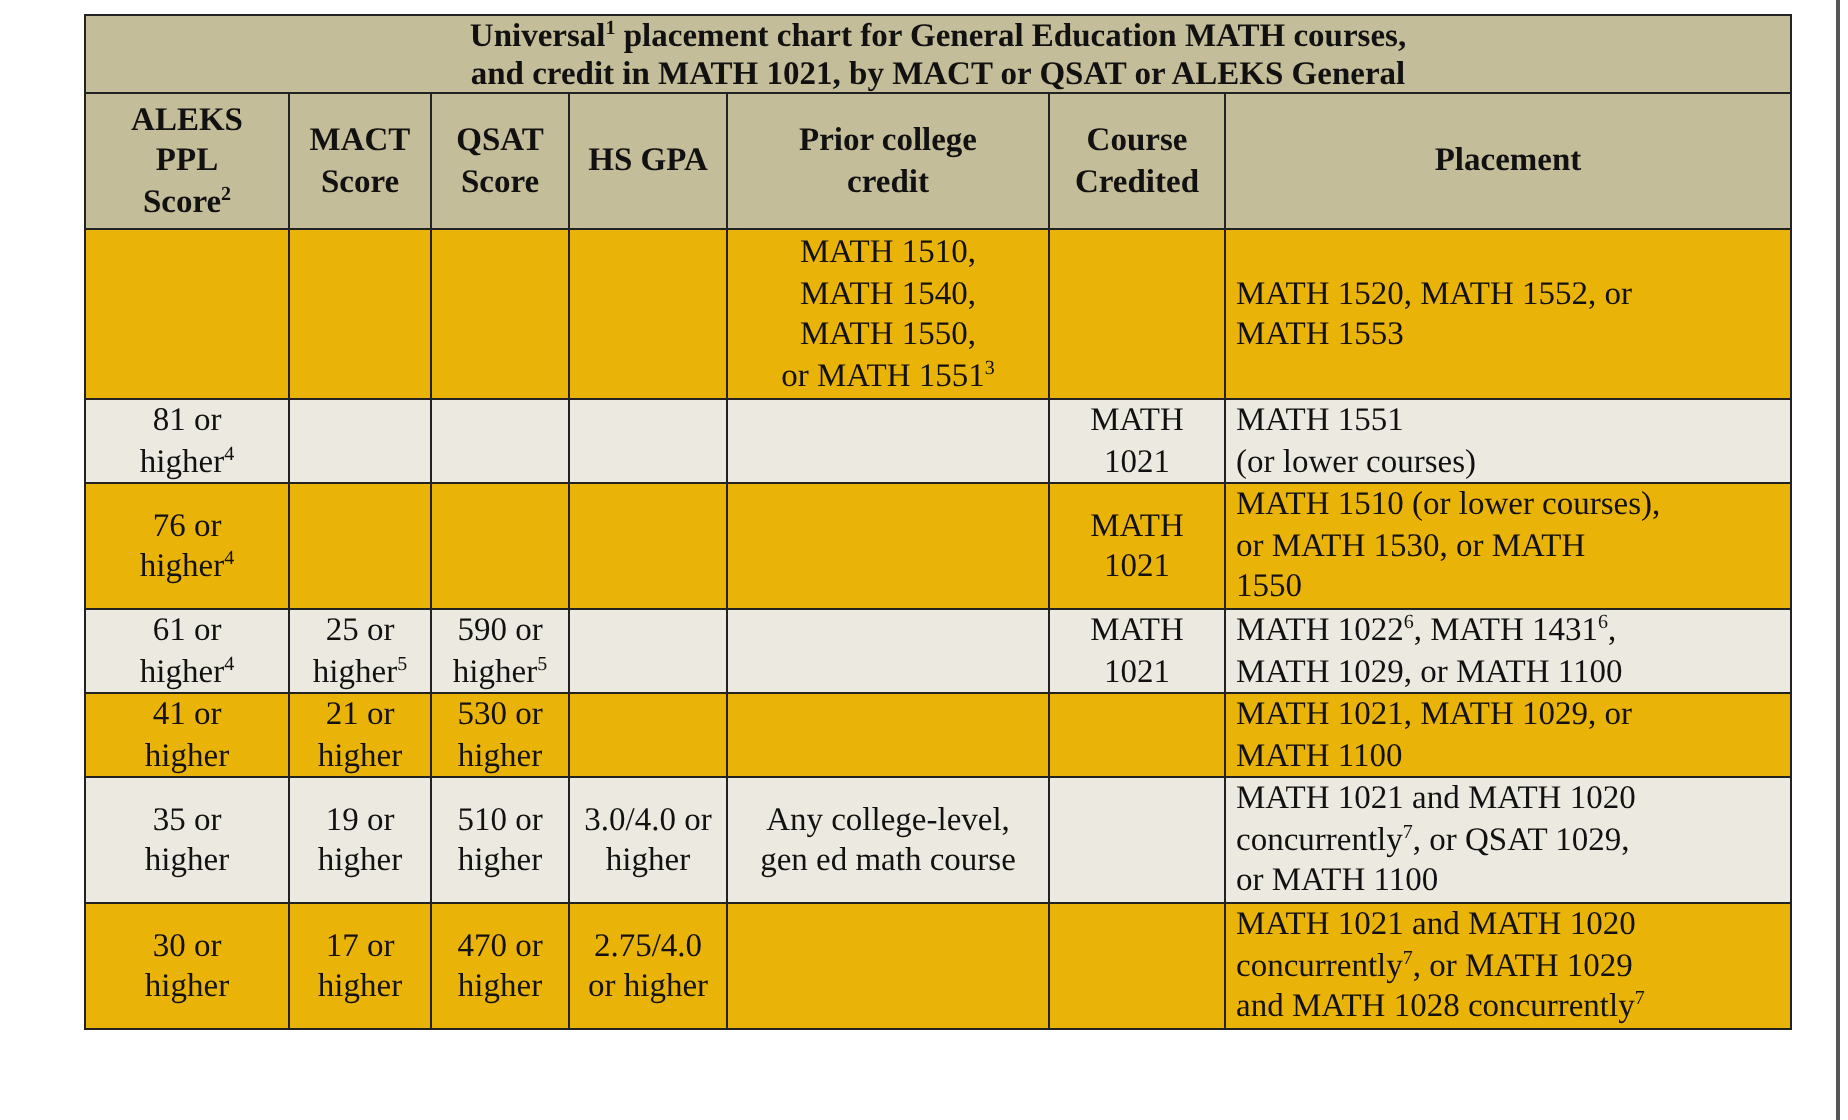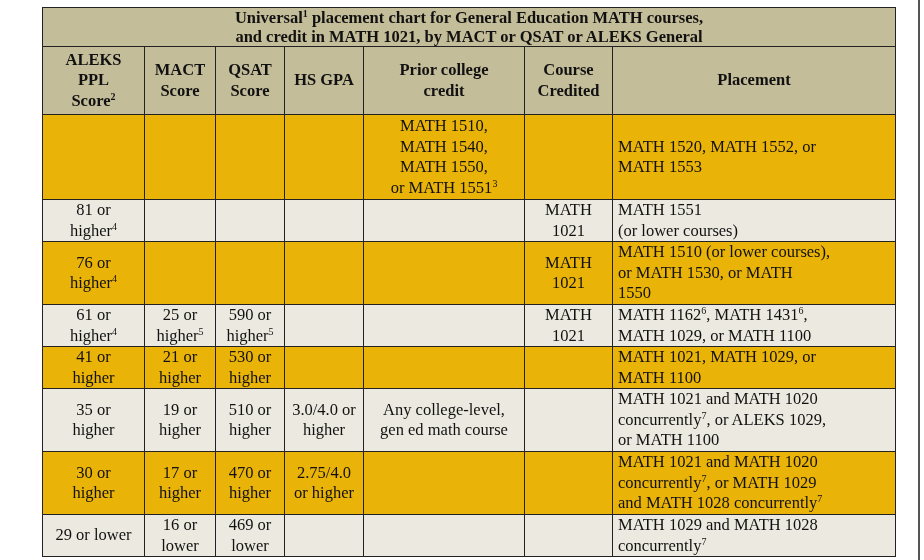--- a/index.html
+++ b/index.html
@@ -87,58 +87,49 @@
     <td class="l"><span>MATH 1510 (or lower courses),</span><br><span>or MATH 1530, or MATH</span><br><span>1550</span></td>
   </tr>
 
   <tr class="shade r4">
     <td class="c"><span>61 or</span><br><span>higher</span><sup>4</sup></td>
     <td class="c"><span>25 or</span><br><span>higher</span><sup>5</sup></td>
     <td class="c"><span>590 or</span><br><span>higher</span><sup>5</sup></td>
     <td></td>
     <td></td>
     <td class="c"><span>MATH</span><br><span>1021</span></td>
-    <td class="l"><span>MATH 1162</span><sup>6</sup><span>, MATH 1431</span><sup>6</sup><span>,</span><br><span>MATH 1029, or MATH 1100</span></td>
+    <td class="l"><span>MATH 1022</span><sup>6</sup><span>, MATH 1431</span><sup>6</sup><span>,</span><br><span>MATH 1029, or MATH 1100</span></td>
   </tr>
 
   <tr class="white r5">
     <td class="c"><span>41 or</span><br><span>higher</span></td>
     <td class="c"><span>21 or</span><br><span>higher</span></td>
     <td class="c"><span>530 or</span><br><span>higher</span></td>
     <td></td>
     <td></td>
     <td></td>
     <td class="l"><span>MATH 1021, MATH 1029, or</span><br><span>MATH 1100</span></td>
   </tr>
 
   <tr class="shade r6">
     <td class="c"><span>35 or</span><br><span>higher</span></td>
     <td class="c"><span>19 or</span><br><span>higher</span></td>
     <td class="c"><span>510 or</span><br><span>higher</span></td>
     <td class="c"><span>3.0/4.0 or</span><br><span>higher</span></td>
     <td class="c"><span>Any college-level,</span><br><span>gen ed math course</span></td>
     <td></td>
-    <td class="l"><span>MATH 1021 and MATH 1020</span><br><span>concurrently</span><sup>7</sup><span>, or ALEKS 1029,</span><br><span>or MATH 1100</span></td>
+    <td class="l"><span>MATH 1021 and MATH 1020</span><br><span>concurrently</span><sup>7</sup><span>, or QSAT 1029,</span><br><span>or MATH 1100</span></td>
   </tr>
 
   <tr class="white r7">
     <td class="c"><span>30 or</span><br><span>higher</span></td>
     <td class="c"><span>17 or</span><br><span>higher</span></td>
     <td class="c"><span>470 or</span><br><span>higher</span></td>
     <td class="c"><span>2.75/4.0</span><br><span>or higher</span></td>
     <td></td>
     <td></td>
     <td class="l"><span>MATH 1021 and MATH 1020</span><br><span>concurrently</span><sup>7</sup><span>, or MATH 1029</span><br><span>and MATH 1028 concurrently</span><sup>7</sup></td>
   </tr>
 
-  <tr class="shade r8">
-    <td class="c">29 or lower</td>
-    <td class="c"><span>16 or</span><br><span>lower</span></td>
-    <td class="c"><span>469 or</span><br><span>lower</span></td>
-    <td></td>
-    <td></td>
-    <td></td>
-    <td class="l"><span>MATH 1029 and MATH 1028</span><br><span>concurrently</span><sup>7</sup></td>
-  </tr>
 </tbody>
   </table>
 
 <div class="page-edge"></div>
 
 </body></html>

